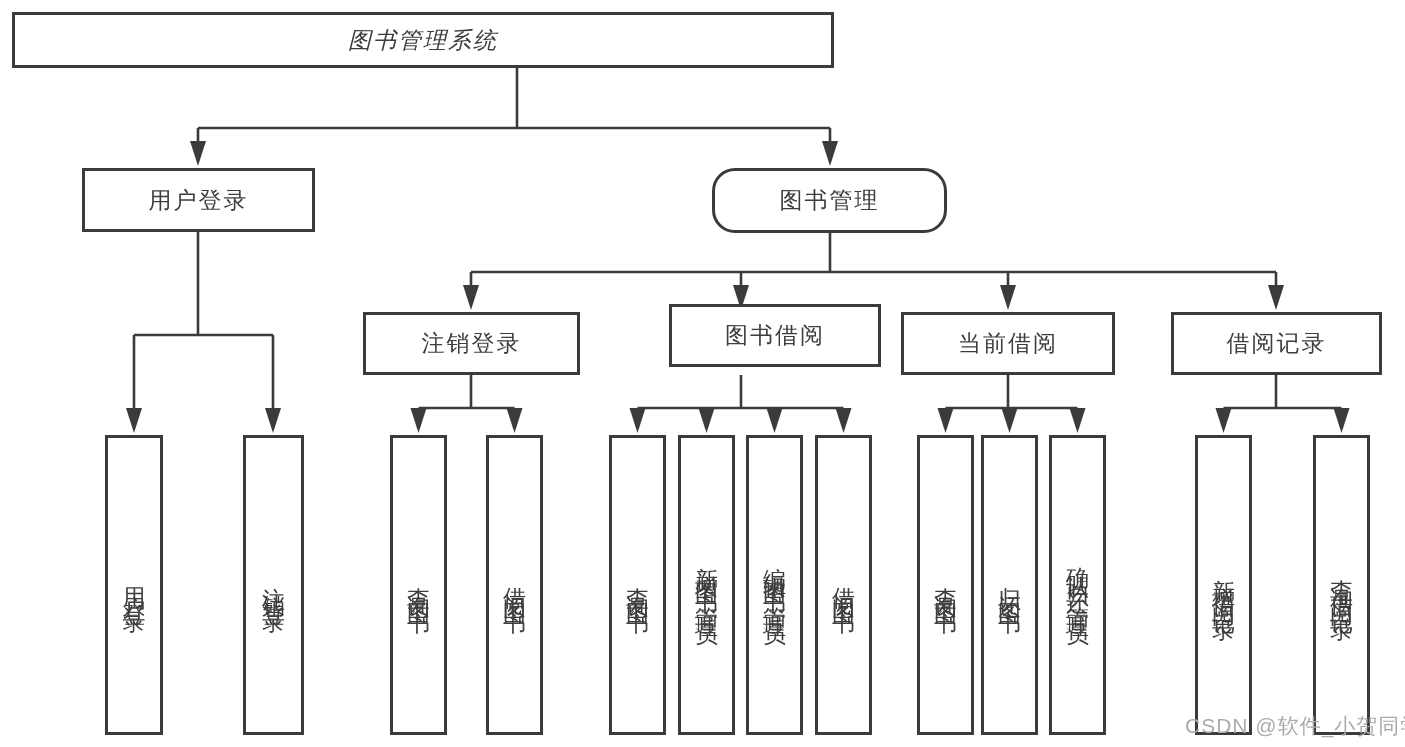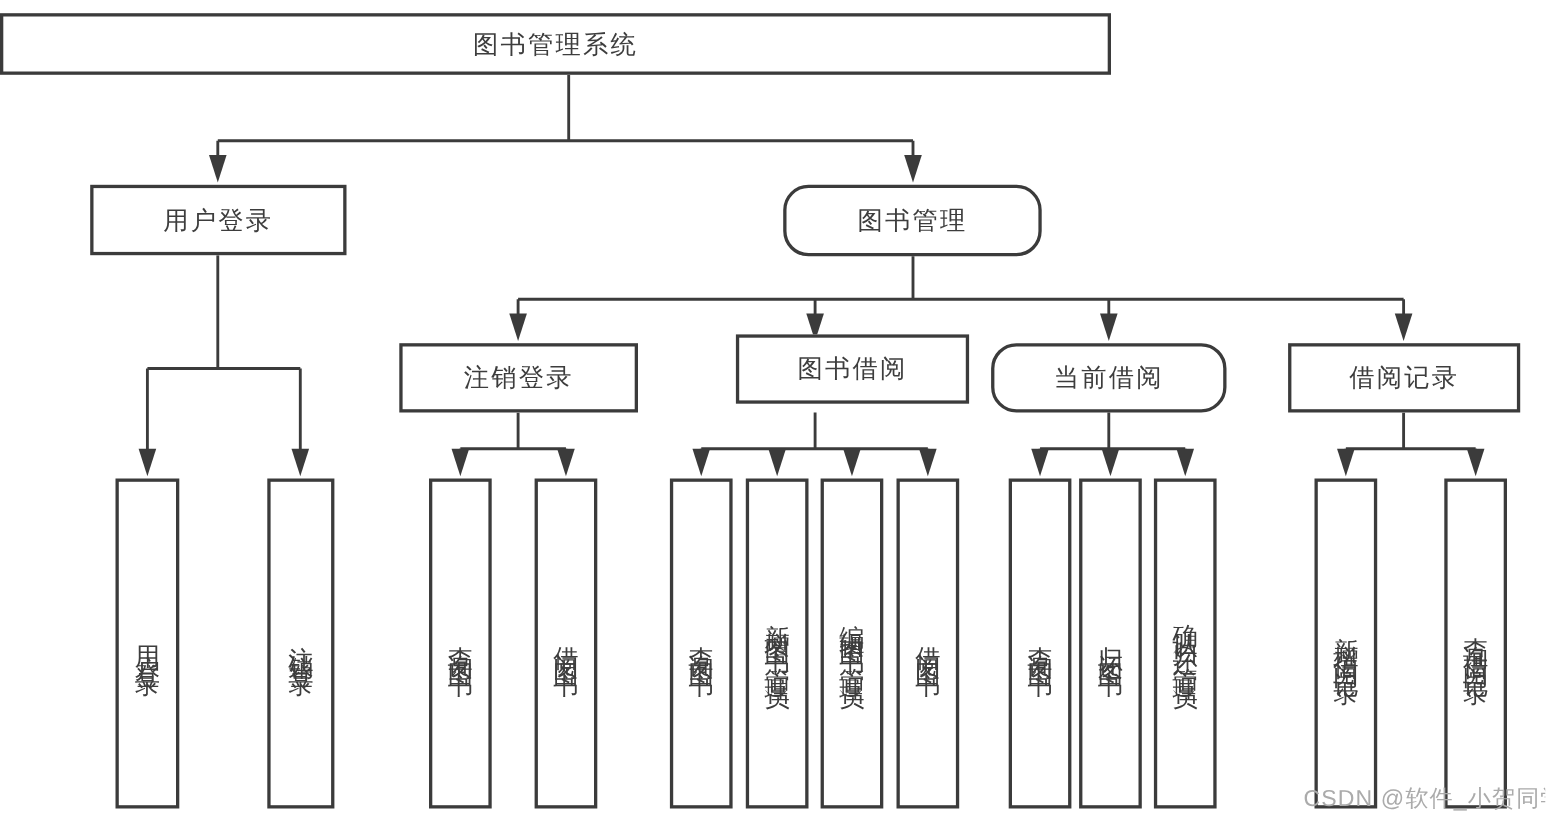--- a/index.html
+++ b/index.html
@@ -91,28 +91,28 @@
       <polygon points="766.5,408 782.5,408 774.5,433"></polygon>
       <polygon points="835.5,408 851.5,408 843.5,433"></polygon>
       <polygon points="937.5,408 953.5,408 945.5,433"></polygon>
       <polygon points="1001.5,408 1017.5,408 1009.5,433"></polygon>
       <polygon points="1069.5,408 1085.5,408 1077.5,433"></polygon>
       <polygon points="1215.5,408 1231.5,408 1223.5,433"></polygon>
       <polygon points="1333.5,408 1349.5,408 1341.5,433"></polygon>
     </g>
   </svg>
 
-  <div class="node" style="left:0; top:12px; width:1010px; height:56px;">图书管理系统</div>
+  <div class="node" style="left:12px; top:12px; width:822px; height:56px;font-style:italic;">图书管理系统</div>
 
   <div class="node" style="left:82px; top:168px; width:233px; height:64px;">用户登录</div>
   <div class="node" style="left:712px; top:168px; width:235px; height:65px;border-radius:23px;">图书管理</div>
 
   <div class="node" style="left:363px; top:312px; width:217px; height:63px;">注销登录</div>
   <div class="node" style="left:635px; top:304px; width:212px; height:63px;margin-left:34px;">图书借阅</div>
-  <div class="node" style="left:901px; top:312px; width:214px; height:63px;border-radius:23px;">当前借阅</div>
+  <div class="node" style="left:901px; top:312px; width:214px; height:63px;">当前借阅</div>
   <div class="node" style="left:1171px; top:312px; width:211px; height:63px;">借阅记录</div>
 
   <div class="node leaf" style="left:105px; top:435px; width:58px; height:300px;">用户登录</div>
   <div class="node leaf" style="left:243px; top:435px; width:61px; height:300px;">注销登录</div>
 
   <div class="node leaf" style="left:390px; top:435px; width:57px; height:300px;">查询图书</div>
   <div class="node leaf" style="left:486px; top:435px; width:57px; height:300px;">借阅图书</div>
 
   <div class="node leaf" style="left:609px; top:435px; width:57px; height:300px;">查询图书</div>
   <div class="node leaf" style="left:678px; top:435px; width:57px; height:300px;">新增图书（管理员）</div>

